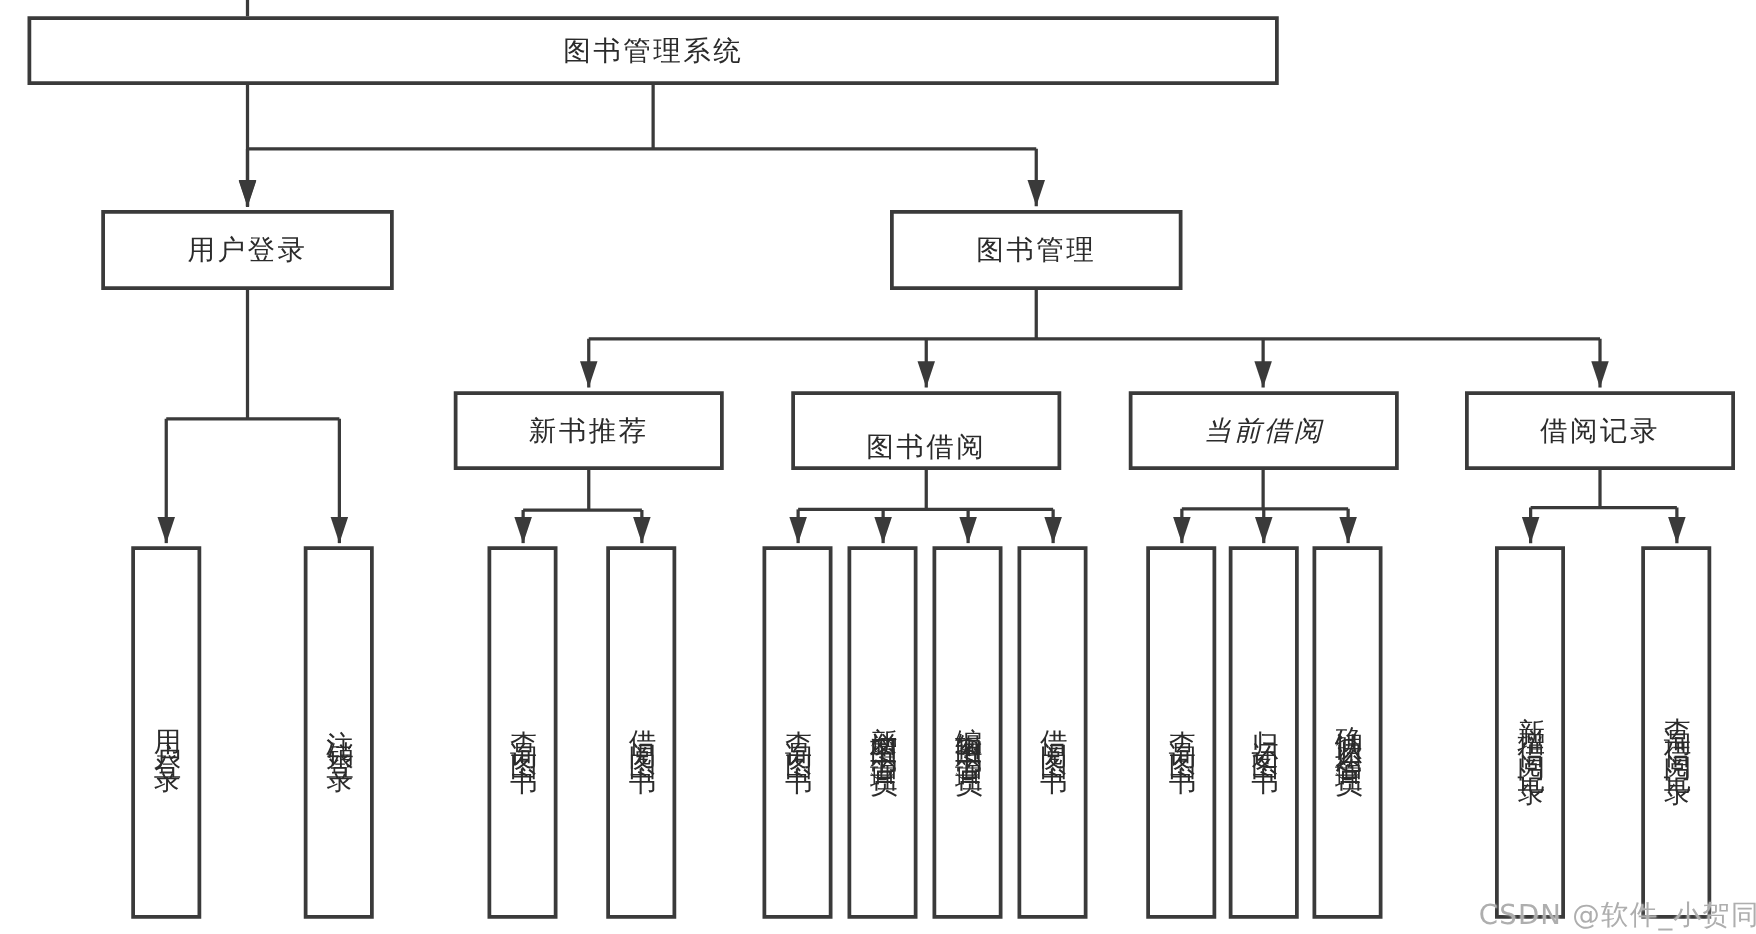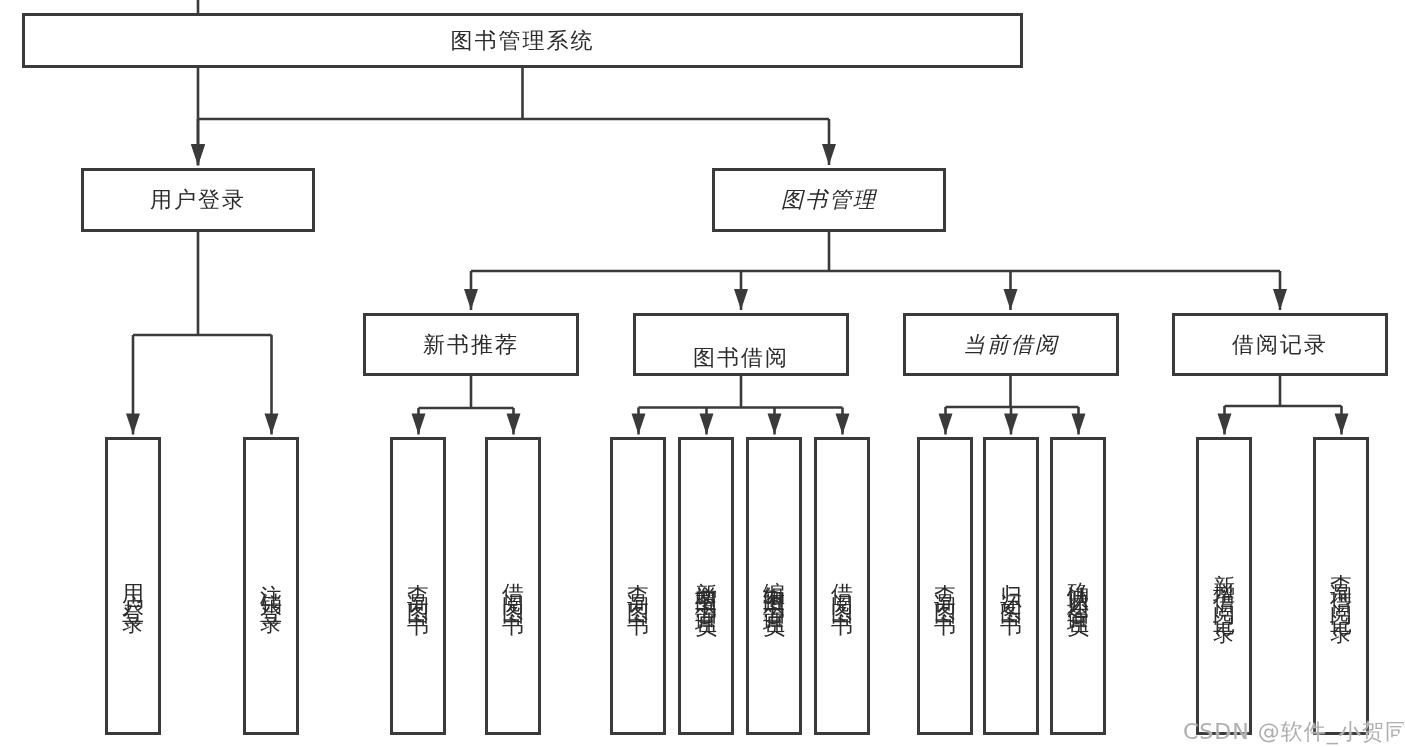--- a/index.html
+++ b/index.html
@@ -3,21 +3,20 @@
 <meta charset="utf-8">
 <style>
   html, body { margin: 0; padding: 0; background: #ffffff; }
   body { font-family: "DejaVu Sans", "Liberation Sans", sans-serif; }
   #stage {
     position: relative;
     width: 1405px;
     height: 747px;
     background: #ffffff;
     overflow: hidden;
-    border-radius: 32px;
   }
   #wires { position: absolute; left: 0; top: 0; width: 1405px; height: 747px; }
   .box {
     position: absolute;
     box-sizing: border-box;
     border: 3px solid #3a3a3a;
     background: #ffffff;
     display: flex;
     align-items: center;
     justify-content: center;
@@ -97,21 +96,21 @@
     </g>
   </svg>
 
   <div class="box" style="left:22px; top:13px; width:1001px; height:55px;">
     <span class="hlabel">图书管理系统</span>
   </div>
 
   <div class="box" style="left:81px; top:168px; width:234px; height:64px;">
     <span class="hlabel">用户登录</span>
   </div>
-  <div class="box" style="left:712px; top:168px; width:234px; height:64px;font-style:italic;">
+  <div class="box" style="left:712px; top:168px; width:234px; height:64px;">
     <span class="hlabel">图书管理</span>
   </div>
 
   <div class="box" style="left:363px; top:313px; width:216px; height:63px;justify-content:center;">
     <span class="hlabel">新书推荐</span>
   </div>
   <div class="box" style="left:633px; top:313px; width:216px; height:63px;align-items:flex-end;">
     <span class="hlabel">图书借阅</span>
   </div>
   <div class="box" style="left:903px; top:313px; width:216px; height:63px;font-style:italic;">

